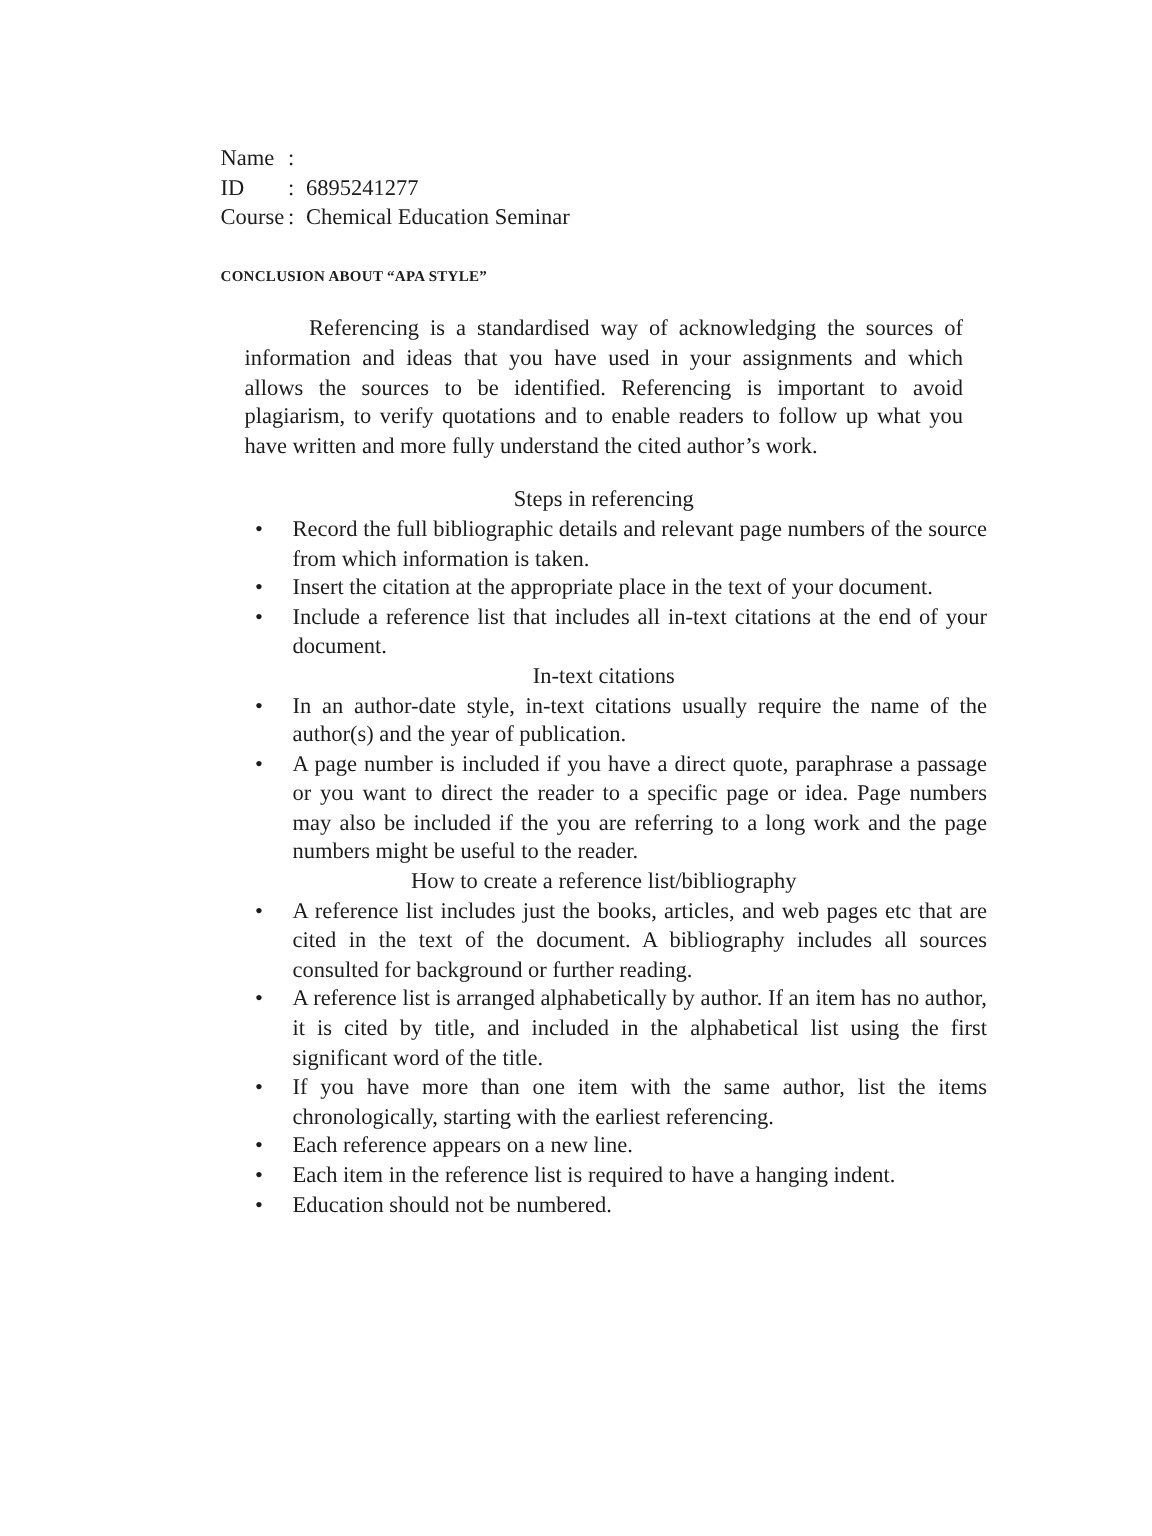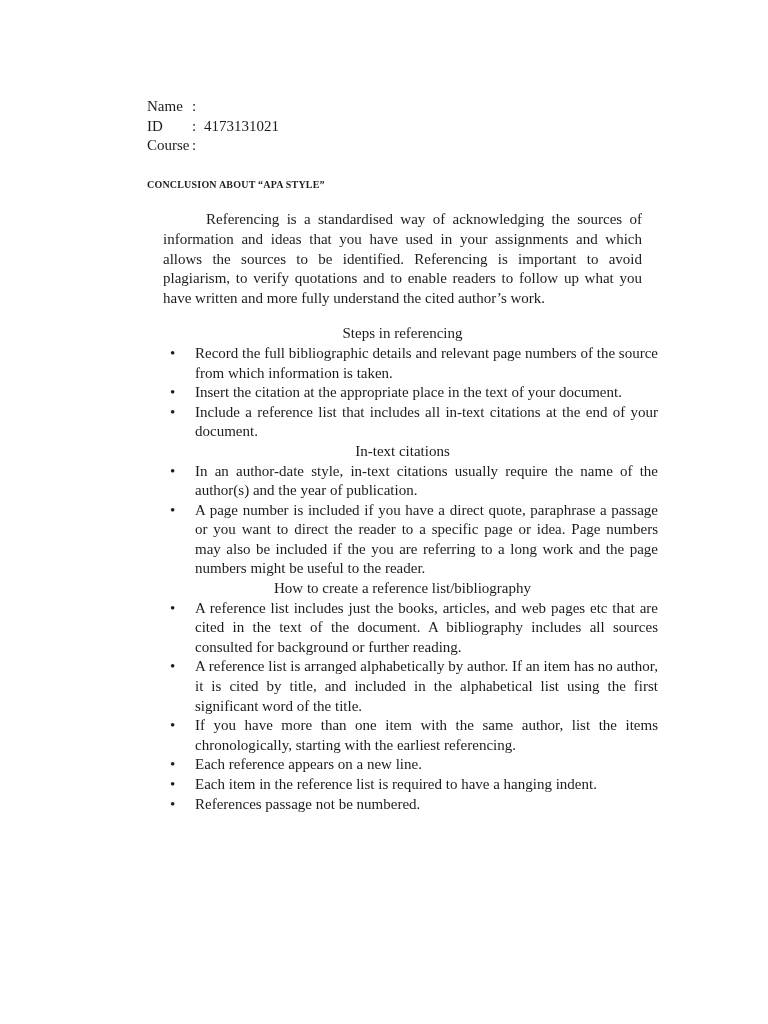--- a/index.html
+++ b/index.html
@@ -63,25 +63,26 @@
 <div class="page">
 
   <div class="header-block">
     <div class="info-row">
       <span class="info-label">Name</span>
       <span class="info-sep">:</span>
     </div>
     <div class="info-row">
       <span class="info-label">ID</span>
       <span class="info-sep">:</span>
-      <span class="info-value">4173131021</span>
+      <span class="info-value">6895241277</span>
     </div>
     <div class="info-row">
       <span class="info-label">Course</span>
       <span class="info-sep">:</span>
+      <span class="info-value">Chemical Education Seminar</span>
     </div>
   </div>
 
   <h1 class="doc-title">CONCLUSION ABOUT “APA STYLE”</h1>
 
   <p class="intro">Referencing is a standardised way of acknowledging the sources of information and ideas that you have used in your assignments and which allows the sources to be identified. Referencing is important to avoid plagiarism, to verify quotations and to enable readers to follow up what you have written and more fully understand the cited author’s work.</p>
 
   <div class="section">
     <div class="section-heading">Steps in referencing</div>
     <ul class="bullet-list">
@@ -132,18 +133,18 @@
       <li class="bullet-item">
         <span class="bullet-marker">•</span>
         <span class="bullet-text">Each reference appears on a new line.</span>
       </li>
       <li class="bullet-item">
         <span class="bullet-marker">•</span>
         <span class="bullet-text">Each item in the reference list is required to have a hanging indent.</span>
       </li>
       <li class="bullet-item">
         <span class="bullet-marker">•</span>
-        <span class="bullet-text">References passage not be numbered.</span>
+        <span class="bullet-text">Education should not be numbered.</span>
       </li>
     </ul>
   </div>
 
 </div>
 
 </body></html>

